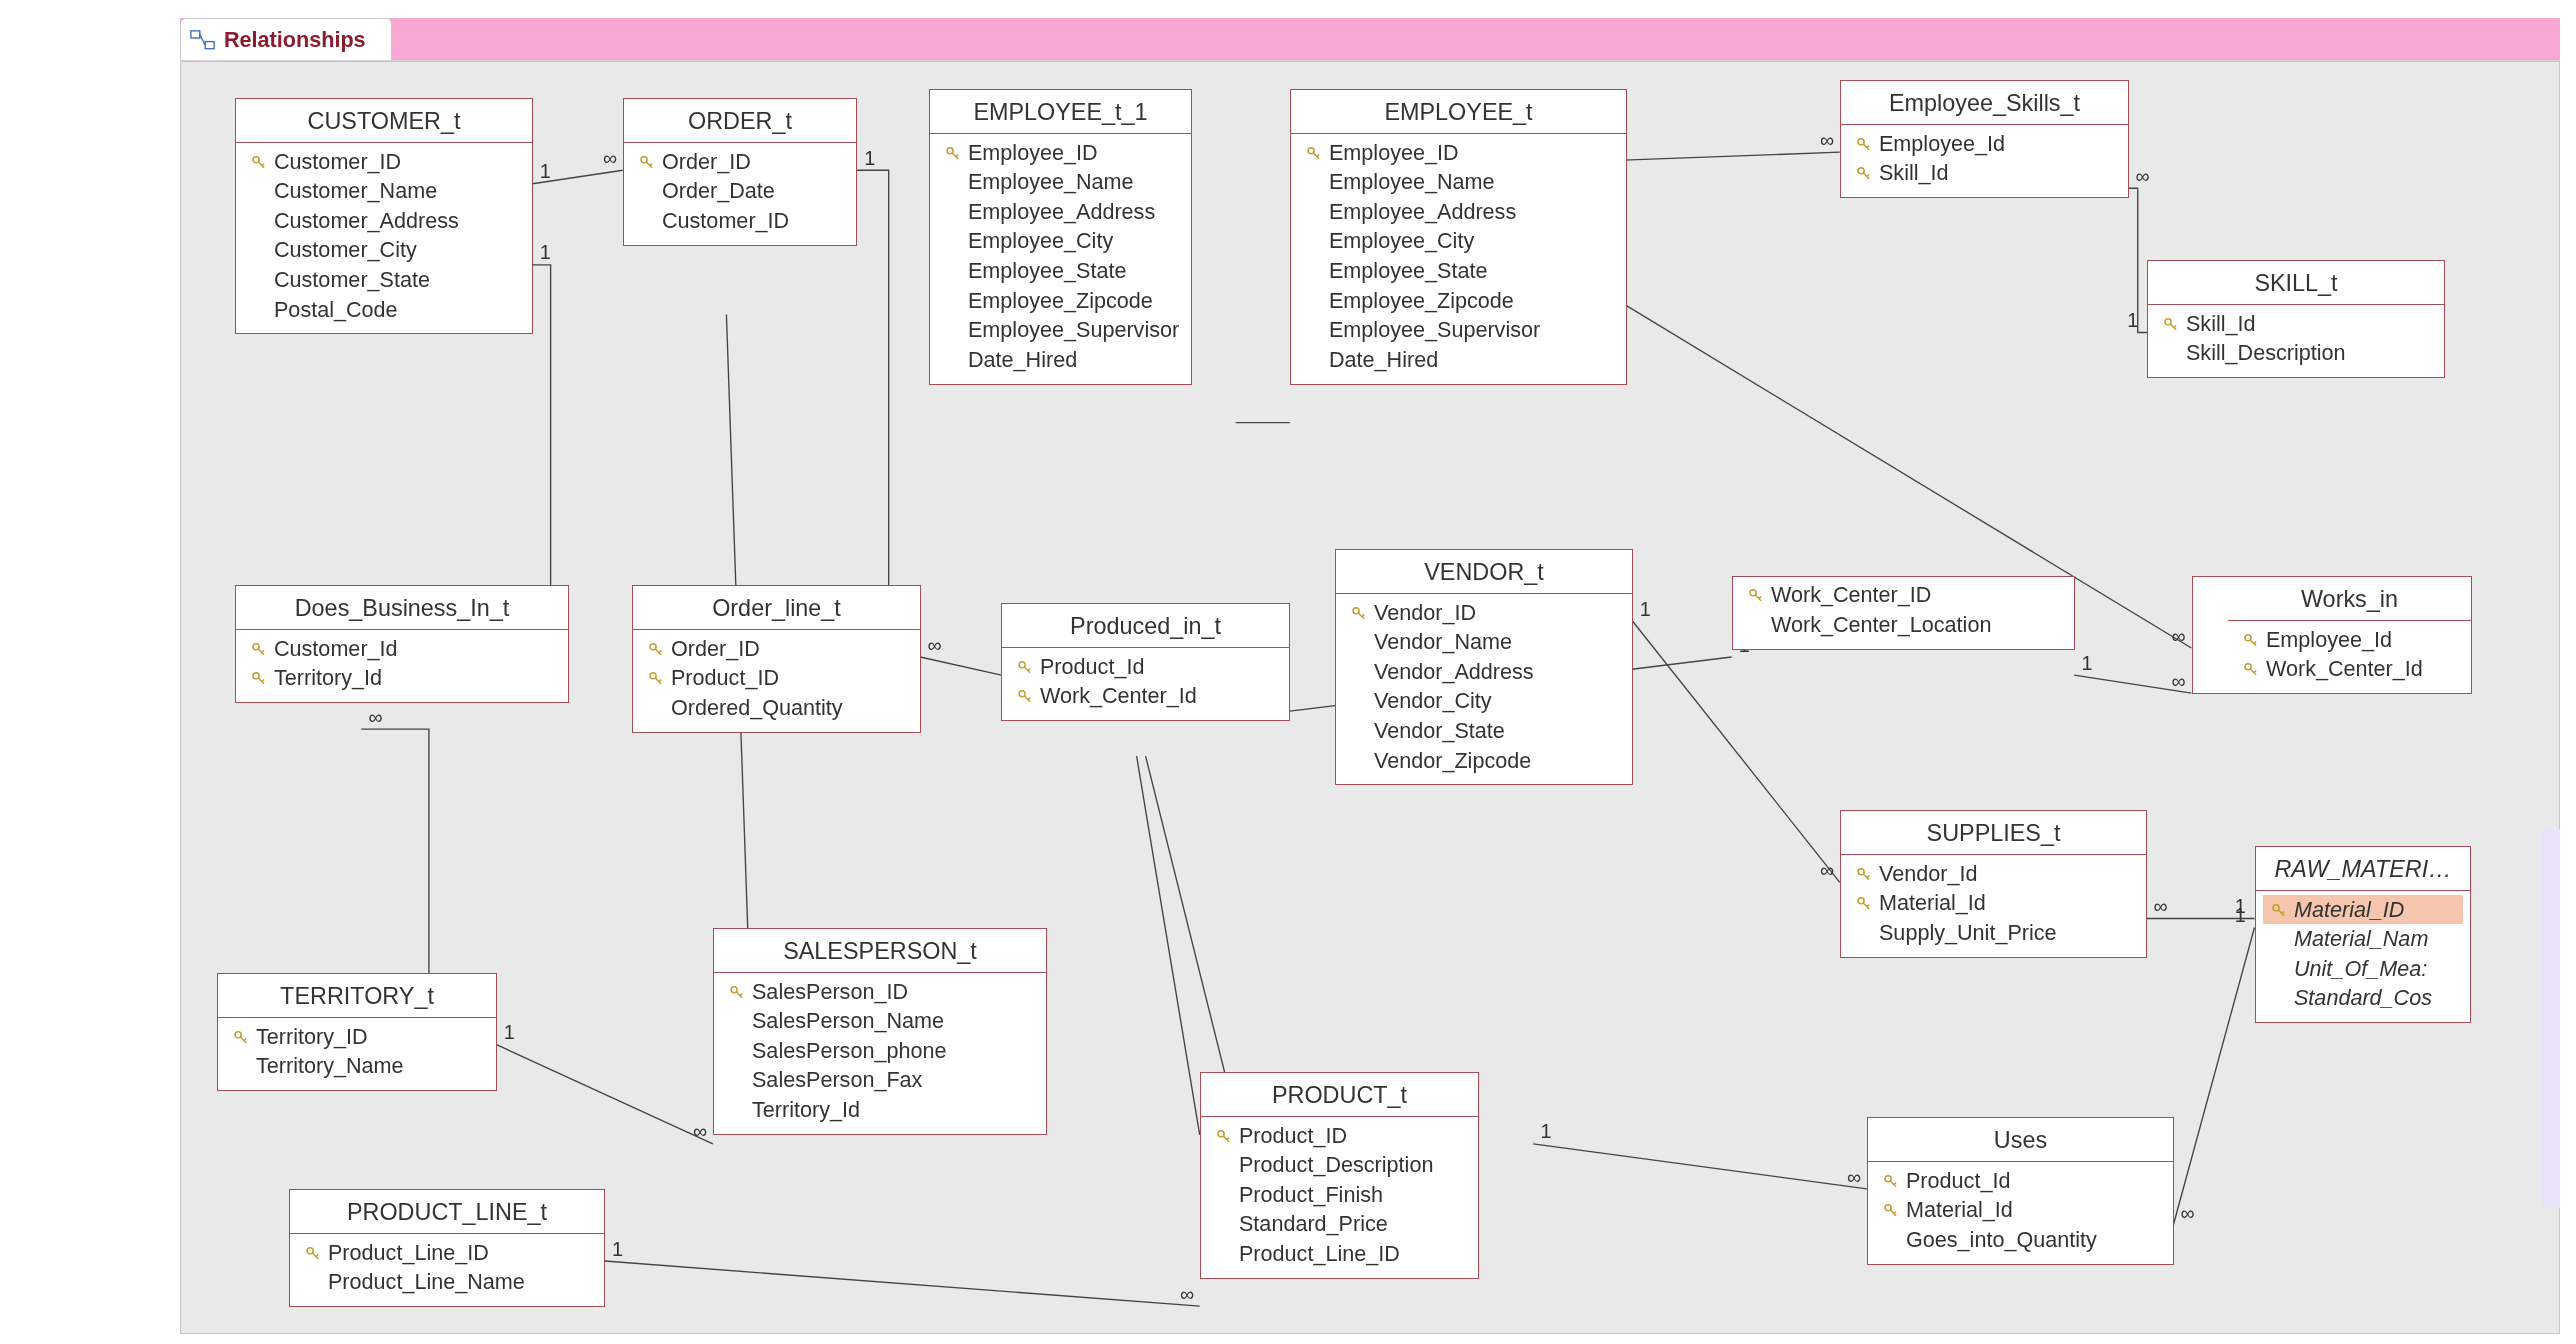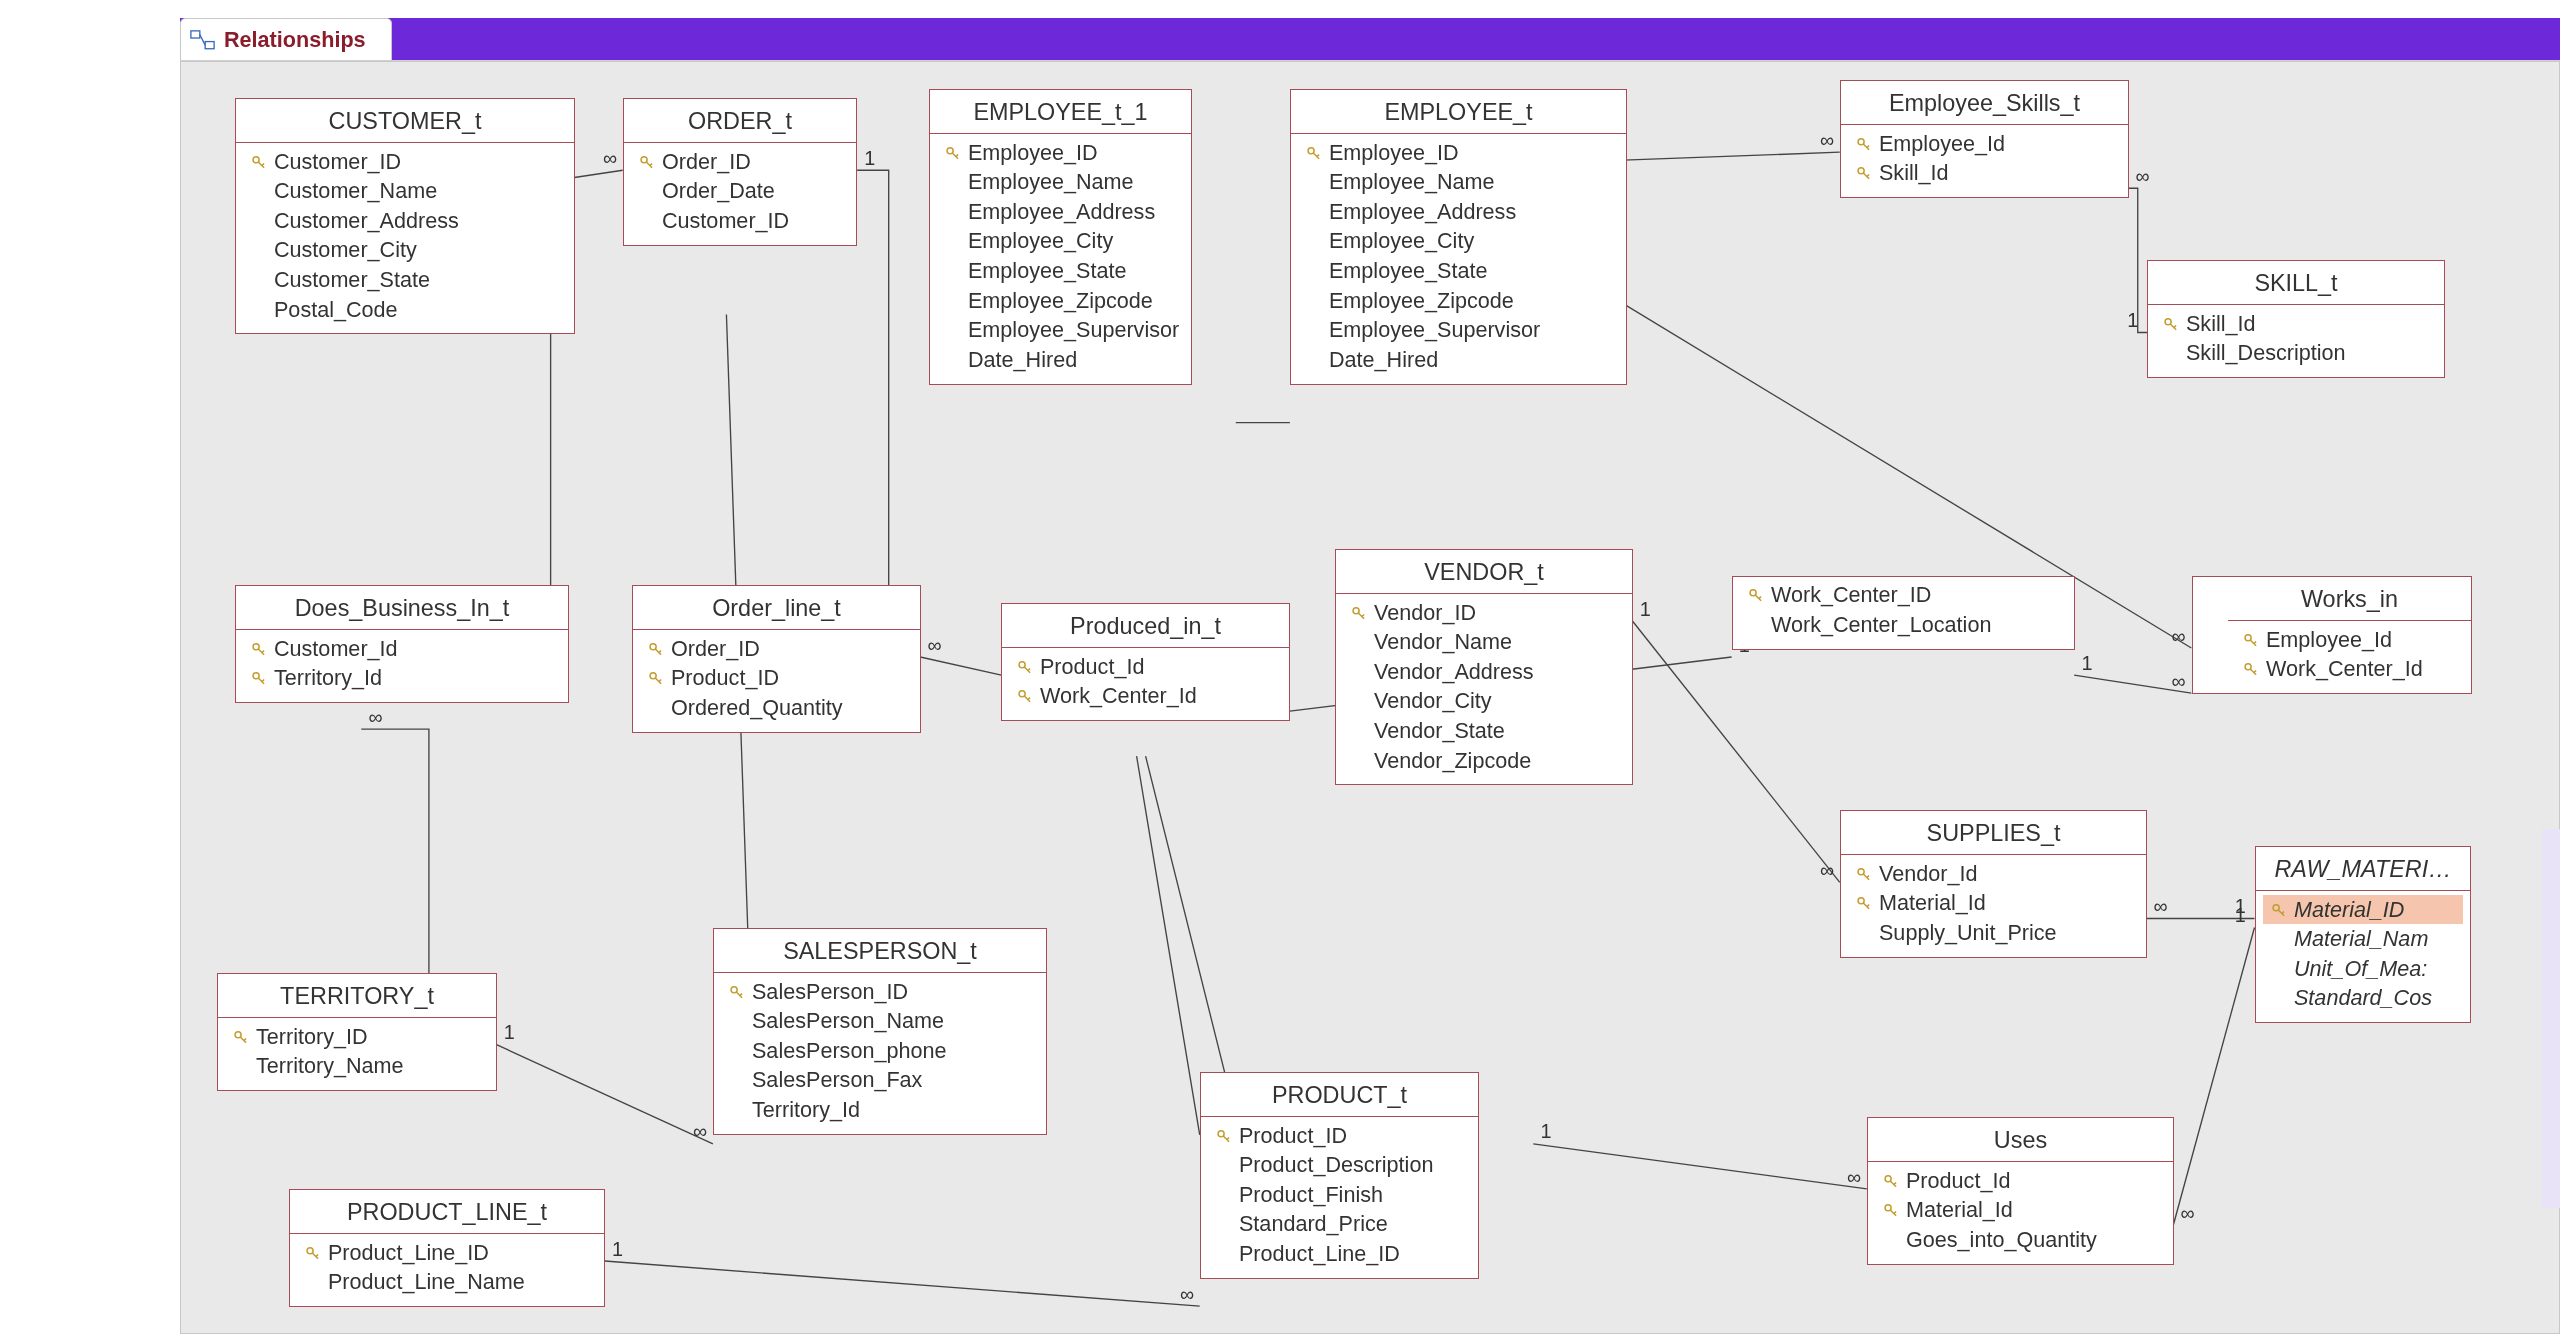--- a/index.html
+++ b/index.html
@@ -18,21 +18,21 @@
     width: 2434px;
     height: 1316px;
   }
   .tab-bar {
     position: absolute;
     left: 54px;
     top: 0;
     height: 43px;
     width: 2380px;
     border-bottom: 0.9px solid #d0d0d0;
-    background: #6d28d9;
+    background: #f9a8d4;
   }
   .tab {
     position: absolute;
     left: 0;
     top: 0;
     height: 42px;
     background: #fff;
     border: 0.9px solid #c8c8c8;
     border-bottom: none;
     border-top-left-radius: 5.4px;
@@ -175,21 +175,21 @@
         <polyline points="2180,950 2300,950" fill="none" stroke="#444" stroke-width="1.5"></polyline>
         <text x="2188" y="944" font-size="22" fill="#333">∞</text>
         <text x="2278" y="944" font-size="22" fill="#333">1</text>
         <polyline points="2210,1290 2300,960" fill="none" stroke="#444" stroke-width="1.5"></polyline>
         <text x="2218" y="1284" font-size="22" fill="#333">∞</text>
         <text x="2278" y="954" font-size="22" fill="#333">1</text>
         <polyline points="470,1330 1130,1380" fill="none" stroke="#444" stroke-width="1.5"></polyline>
         <text x="478" y="1324" font-size="22" fill="#333">1</text>
         <text x="1108" y="1374" font-size="22" fill="#333">∞</text>
       </svg>
-  <div class="table" style="left: 54px; top: 36px; width: 340px;">
+  <div class="table" style="left: 54px; top: 36px; width: 298px;">
         <div class="table-title">CUSTOMER_t</div>
         <ul class="field-list">
           <li class="field">
             <span class="key">
               <svg viewBox="0 0 22 22" width="16" height="16">
                 <circle cx="7" cy="8" r="4.2" fill="none" stroke="#c49b2b" stroke-width="2"></circle>
                 <line x1="10" y1="11" x2="18" y2="19" stroke="#c49b2b" stroke-width="2"></line>
                 <line x1="15" y1="16" x2="18" y2="13" stroke="#c49b2b" stroke-width="2"></line>
               </svg>
             </span>

